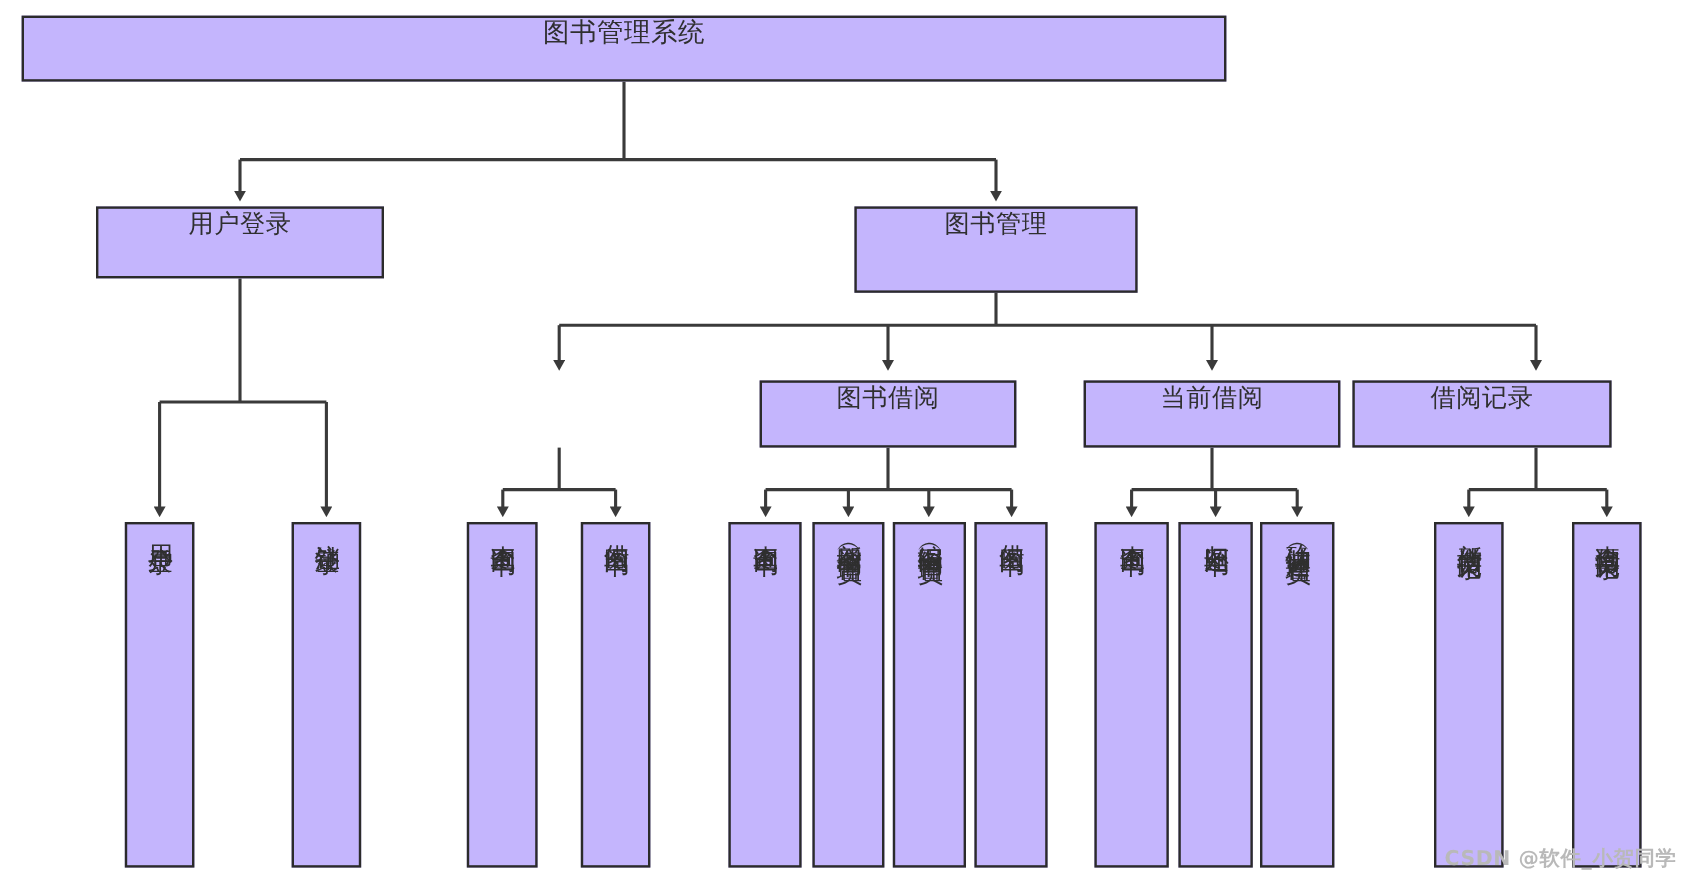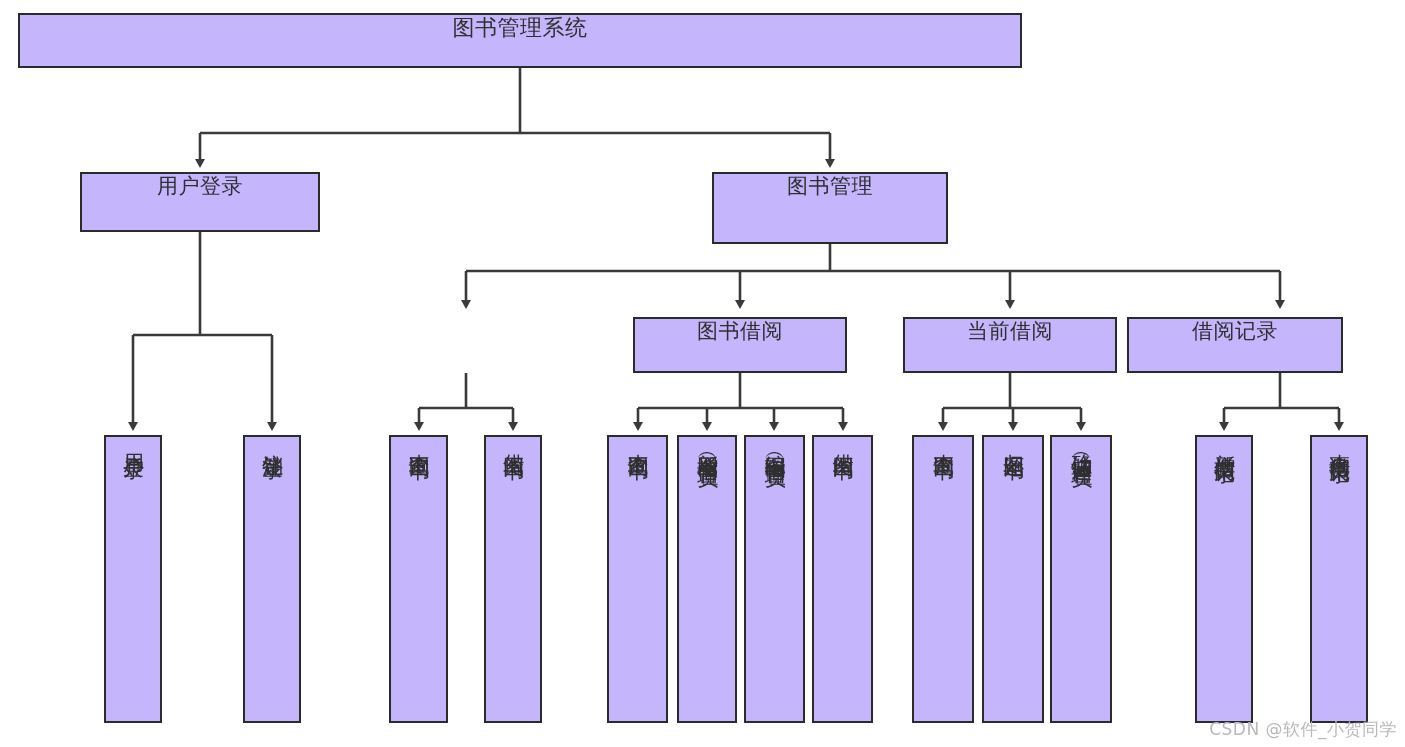--- a/index.html
+++ b/index.html
@@ -57,26 +57,27 @@
     text-orientation: upright;
     font-size: 21px;
     line-height: 1.12;
     letter-spacing: 2px;
     max-height: 100%;
     text-align: center;
   }
   .watermark {
     position: absolute;
     right: 8px;
-    bottom: 6px;
+    bottom: 20px;
     font-size: 17px;
     color: #b9b9b9;
     z-index: 5;
     white-space: nowrap;
     letter-spacing: 0.5px;
+    font-weight: bold;
   }
 </style>
 </head>
 <body>
 
 <div id="canvas">
 
   <svg id="edges" viewBox="0 0 1405 747" xmlns="http://www.w3.org/2000/svg">
     <defs>
       <marker id="arrow" markerWidth="9" markerHeight="10" refX="1" refY="5" orient="auto" markerUnits="userSpaceOnUse">

